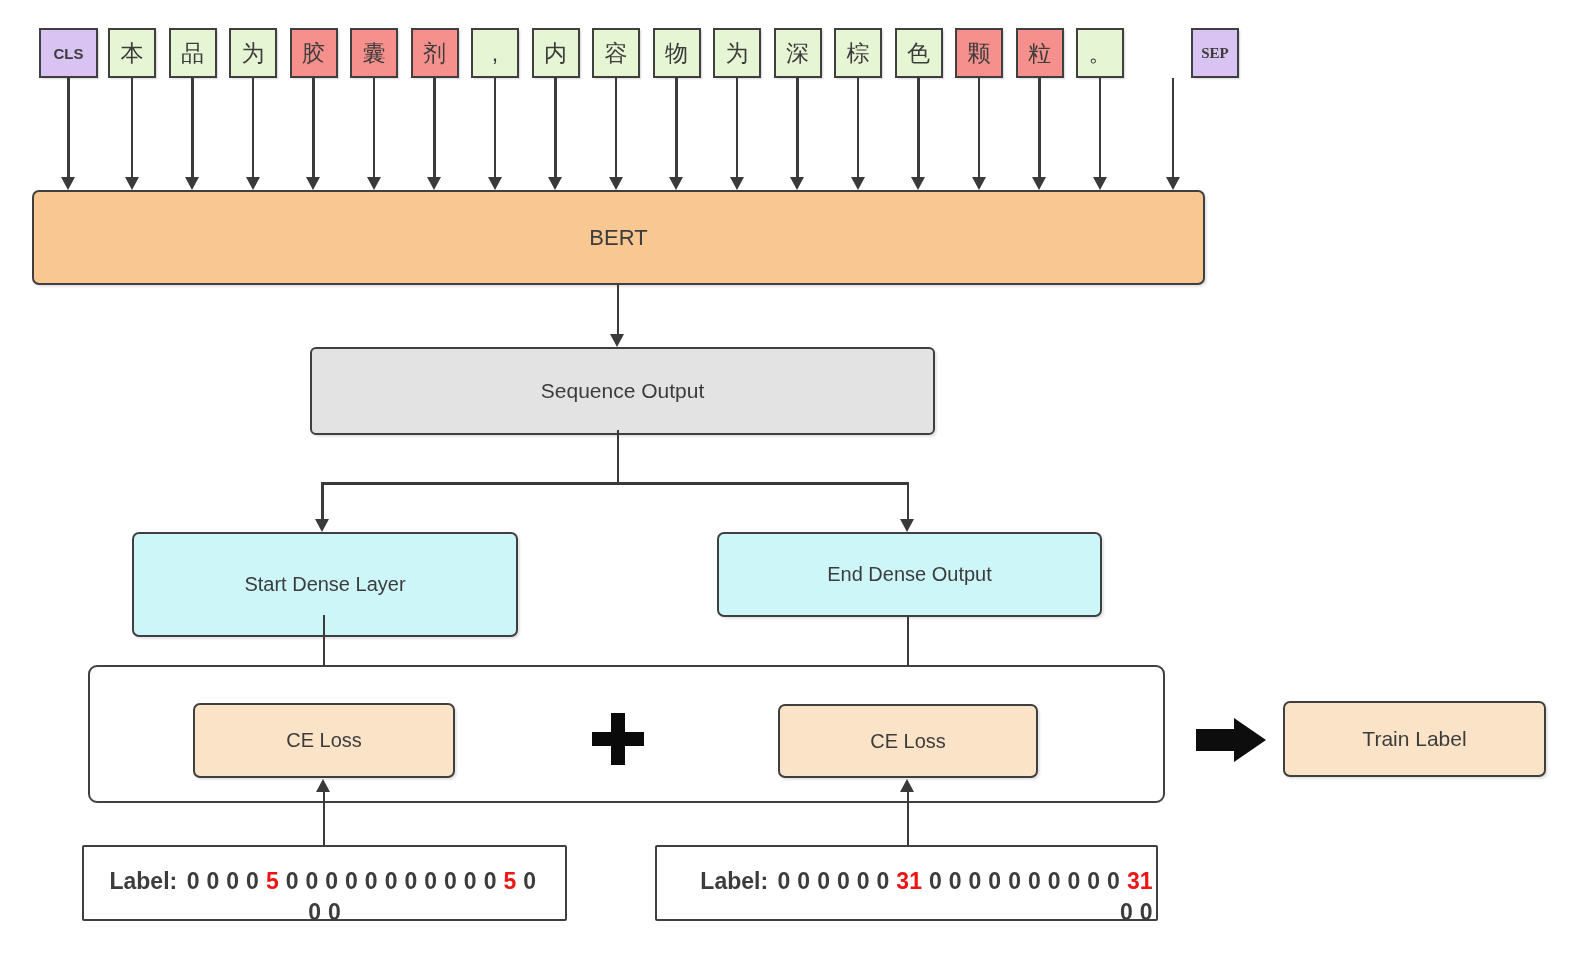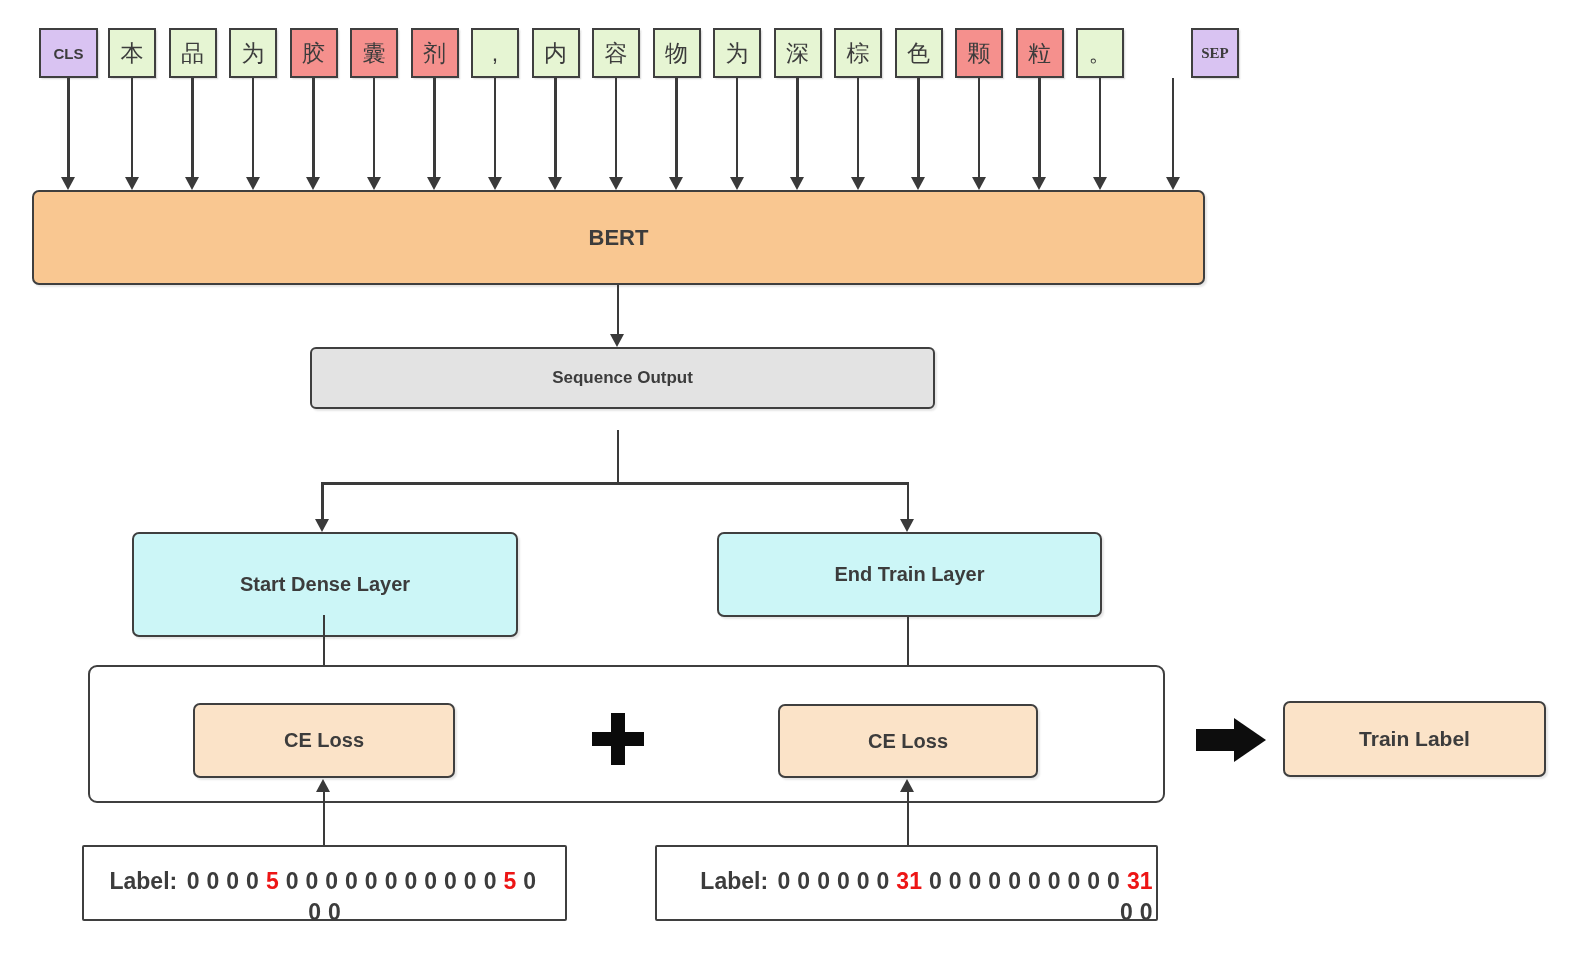--- a/index.html
+++ b/index.html
@@ -3,39 +3,39 @@
 <meta charset="utf-8">
 <style>
   html,body{margin:0;padding:0;background:#ffffff;}
   .canvas{
     position:relative;width:1578px;height:955px;background:#ffffff;overflow:hidden;
     font-family:"Liberation Sans","DejaVu Sans",sans-serif;color:#3c3c3c;
   }
   
   .box{
     position:absolute;box-sizing:border-box;border:2.5px solid #3f3f3f;border-radius:7px;
-    display:flex;align-items:center;justify-content:center;font-weight:bold;
+    display:flex;align-items:center;justify-content:center;font-weight:normal;
     box-shadow:2px 2px 2px rgba(0,0,0,0.10);
   }
   .vline{position:absolute;width:2.5px;background:var(--c-line);}
   .hline{position:absolute;height:2.5px;background:var(--c-line);}
   .arrow-down{position:absolute;width:0;height:0;border-left:7px solid transparent;border-right:7px solid transparent;border-top:13px solid var(--c-line);}
   .arrow-up{position:absolute;width:0;height:0;border-left:7px solid transparent;border-right:7px solid transparent;border-bottom:13px solid var(--c-line);}
   
   .token{
     position:absolute;top:28px;height:50px;box-sizing:border-box;
     border:2.5px solid #3f3f3f;border-radius:0;display:flex;align-items:center;justify-content:center;
     box-shadow:1.5px 1.5px 1.5px rgba(0,0,0,0.12);font-size:23px;
   }
   .token.special{background:var(--c-special-token);font-size:15px;font-weight:bold;}
   .token.normal{background:var(--c-normal-token);}
   .token.entity{background:var(--c-entity-token);}
   
   #bert{left:32px;top:190px;width:1173px;height:95px;background:var(--c-bert);font-size:22px;}
-  #seq{left:310px;top:347px;width:625px;height:62px;background:var(--c-sequence-output);font-size:17px;border-radius:6px;}
+  #seq{left:310px;top:347px;width:625px;height:88px;background:var(--c-sequence-output);font-size:21px;border-radius:6px;}
   #start-dense{left:132px;top:532px;width:386px;height:105px;background:var(--c-dense-layer);font-size:20px;}
   #end-dense{left:717px;top:532px;width:385px;height:85px;background:var(--c-dense-layer);font-size:20px;}
   #loss-container{position:absolute;left:88px;top:665px;width:1077px;height:138px;border:2px solid #3f3f3f;border-radius:9px;background:#ffffff;box-sizing:border-box;}
   #ce-left{left:193px;top:703px;width:262px;height:75px;background:var(--c-loss-box);font-size:20px;}
   #ce-right{left:778px;top:704px;width:260px;height:74px;background:var(--c-loss-box);font-size:20px;}
   #train-loss{left:1283px;top:701px;width:263px;height:76px;background:var(--c-loss-box);font-size:21px;}
   
   #plus{position:absolute;left:592px;top:713px;width:52px;height:52px;}
   #plus::before{content:"";position:absolute;left:0;top:19px;width:52px;height:14px;background:#0a0a0a;}
   #plus::after{content:"";position:absolute;left:19px;top:0;width:14px;height:52px;background:#0a0a0a;}
@@ -129,21 +129,21 @@
   <div class="box" id="seq">Sequence Output</div>
 
   <div class="vline" style="left:616.5px;top:430px;height:54px;"></div>
   <div class="hline" style="left:321px;top:482px;width:588px;"></div>
   <div class="vline" style="left:321px;top:482px;height:38px;"></div>
   <div class="arrow-down" style="left:314.5px;top:519px;"></div>
   <div class="vline" style="left:906.5px;top:482px;height:38px;"></div>
   <div class="arrow-down" style="left:900px;top:519px;"></div>
 
   <div class="box" id="start-dense">Start Dense Layer</div>
-  <div class="box" id="end-dense">End Train Layer</div>
+  <div class="box" id="end-dense">End Dense Output</div>
 
   <div class="vline" style="left:322.5px;top:615px;height:77px;"></div>
   <div class="arrow-down" style="left:316px;top:690px;"></div>
   <div class="vline" style="left:906.5px;top:617px;height:75px;"></div>
   <div class="arrow-down" style="left:900px;top:691px;"></div>
 
   <div id="loss-container"></div>
   <div class="box" id="ce-left">CE Loss</div>
   <div class="box" id="ce-right">CE Loss</div>
   <div id="plus"></div>

